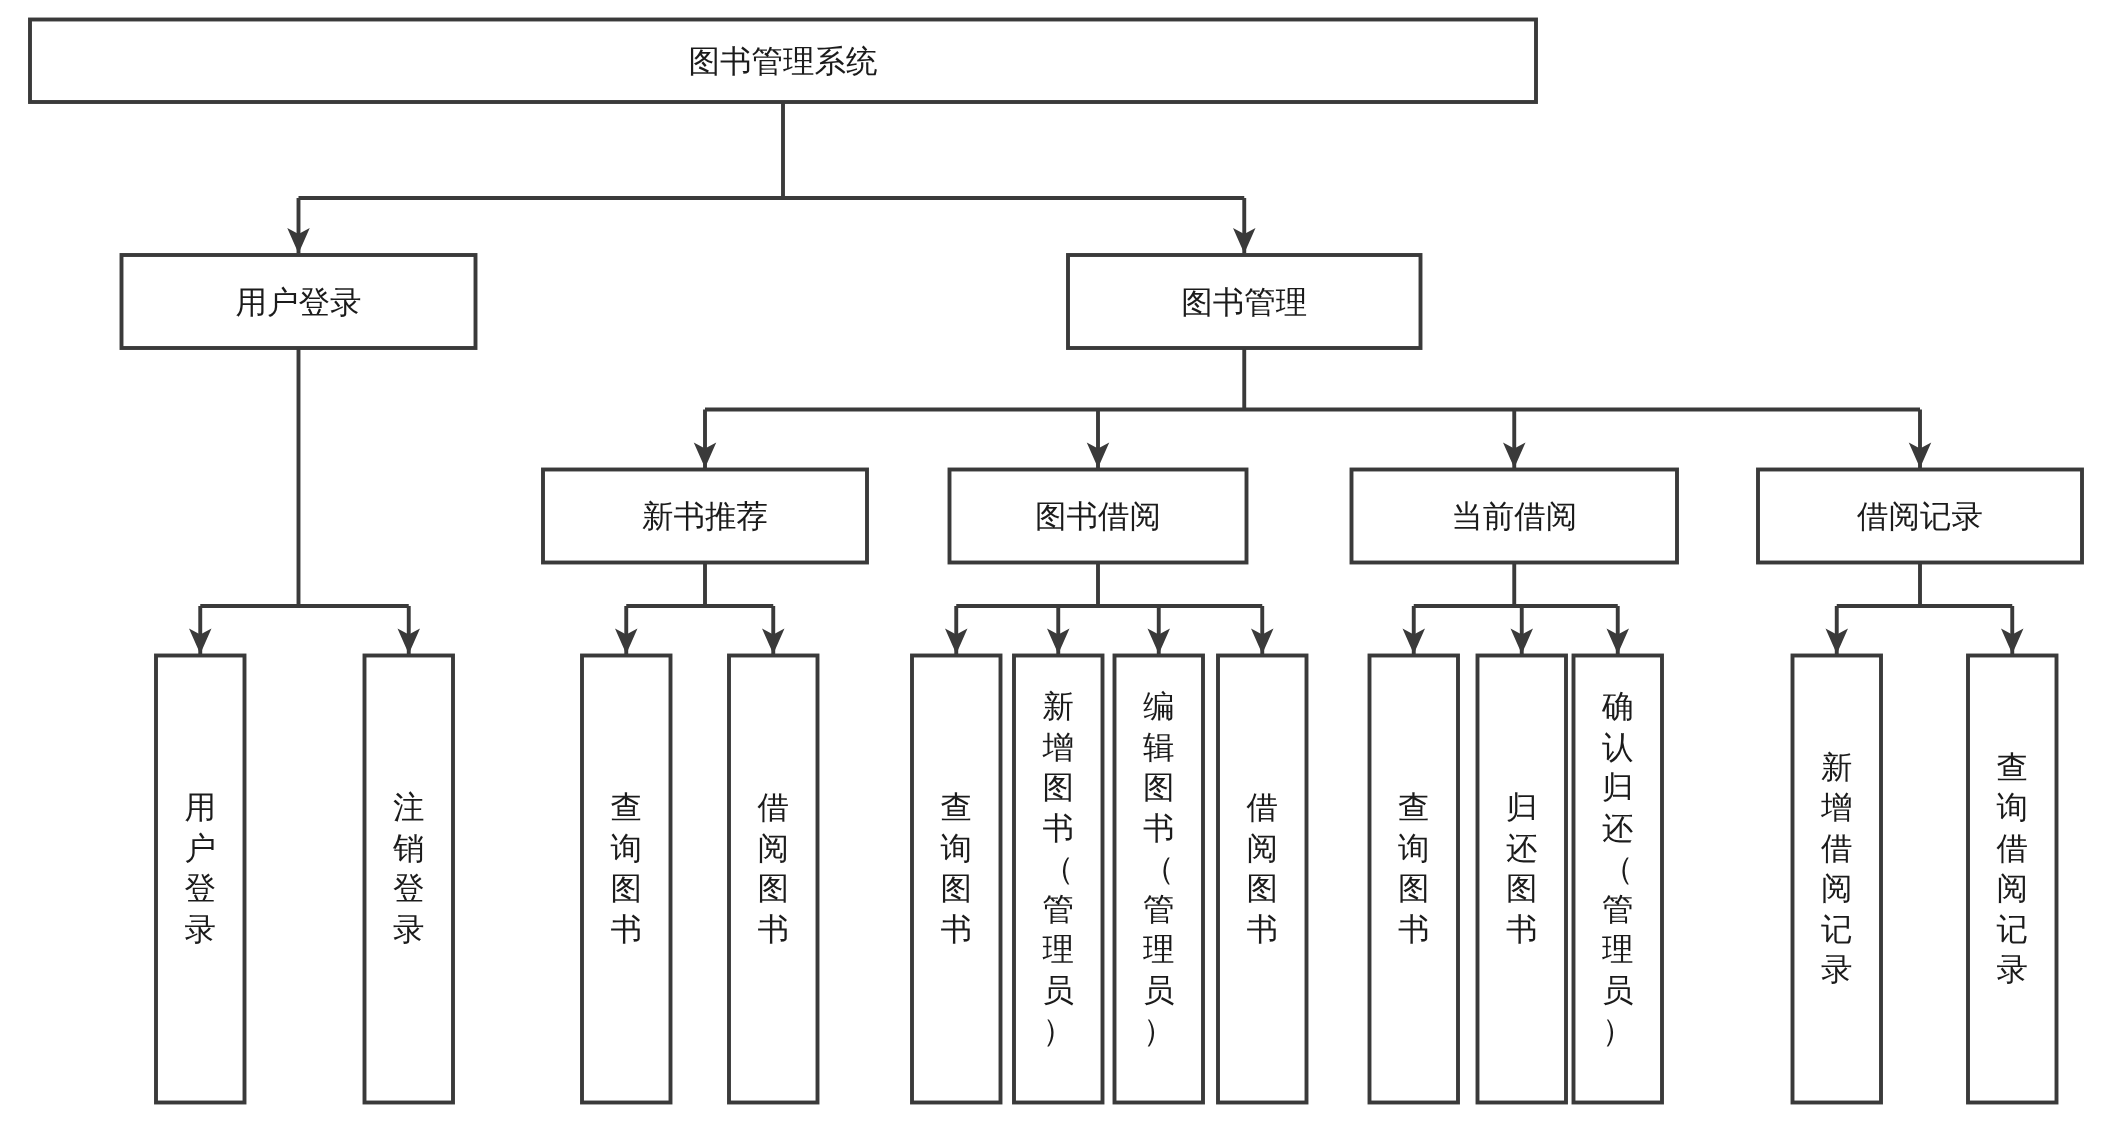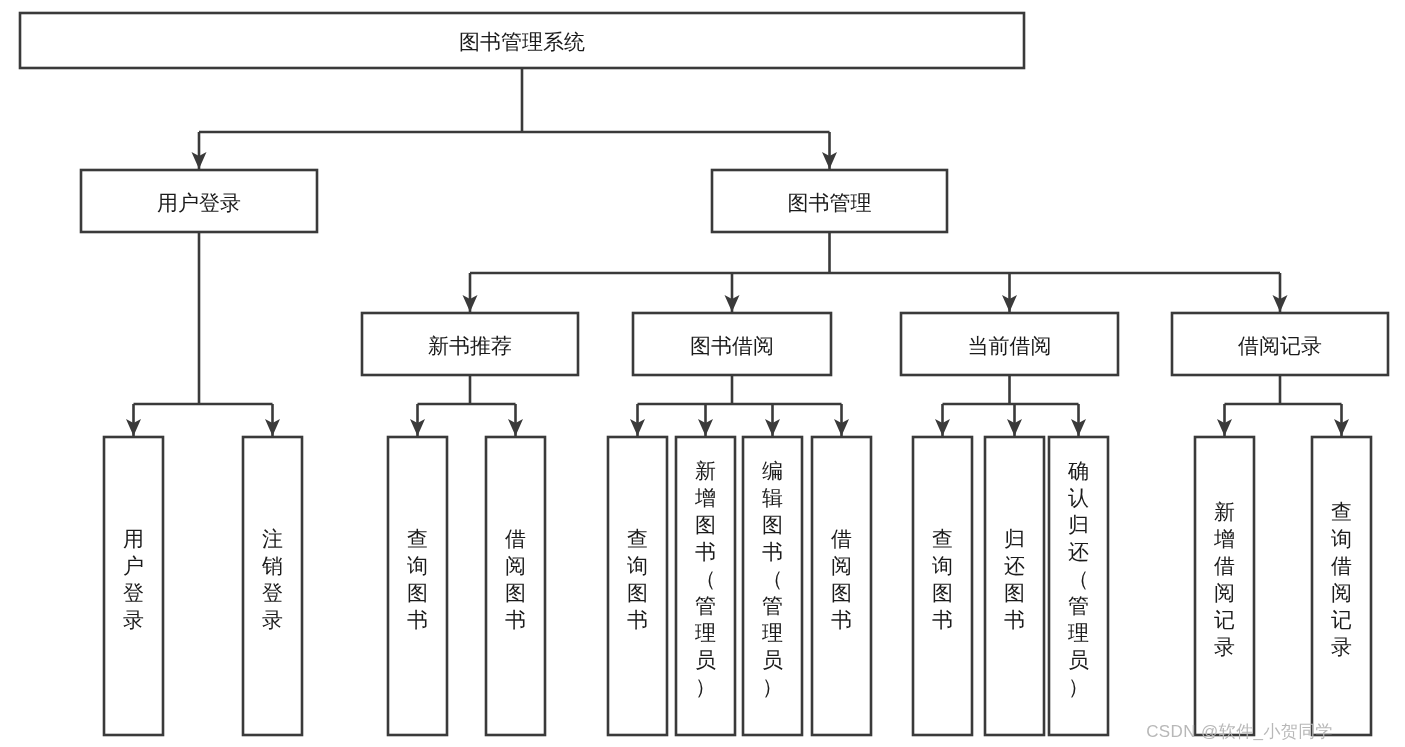--- a/index.html
+++ b/index.html
@@ -197,14 +197,13 @@
         <g>
           <rect x="1195" y="437" width="59" height="298" class="node-box"></rect>
           <text x="1224.5" class="node-label-vertical"><tspan x="1224.5" y="518.5">新</tspan><tspan x="1224.5" y="545.5">增</tspan><tspan x="1224.5" y="572.5">借</tspan><tspan x="1224.5" y="599.5">阅</tspan><tspan x="1224.5" y="626.5">记</tspan><tspan x="1224.5" y="653.5">录</tspan></text>
         </g>
         <g>
           <rect x="1312" y="437" width="59" height="298" class="node-box"></rect>
           <text x="1341.5" class="node-label-vertical"><tspan x="1341.5" y="518.5">查</tspan><tspan x="1341.5" y="545.5">询</tspan><tspan x="1341.5" y="572.5">借</tspan><tspan x="1341.5" y="599.5">阅</tspan><tspan x="1341.5" y="626.5">记</tspan><tspan x="1341.5" y="653.5">录</tspan></text>
         </g>
       </g>
   </svg>
-  <div class="watermark">CSDN @软件_小贺同学</div>
 </div>
 
 </body></html>

